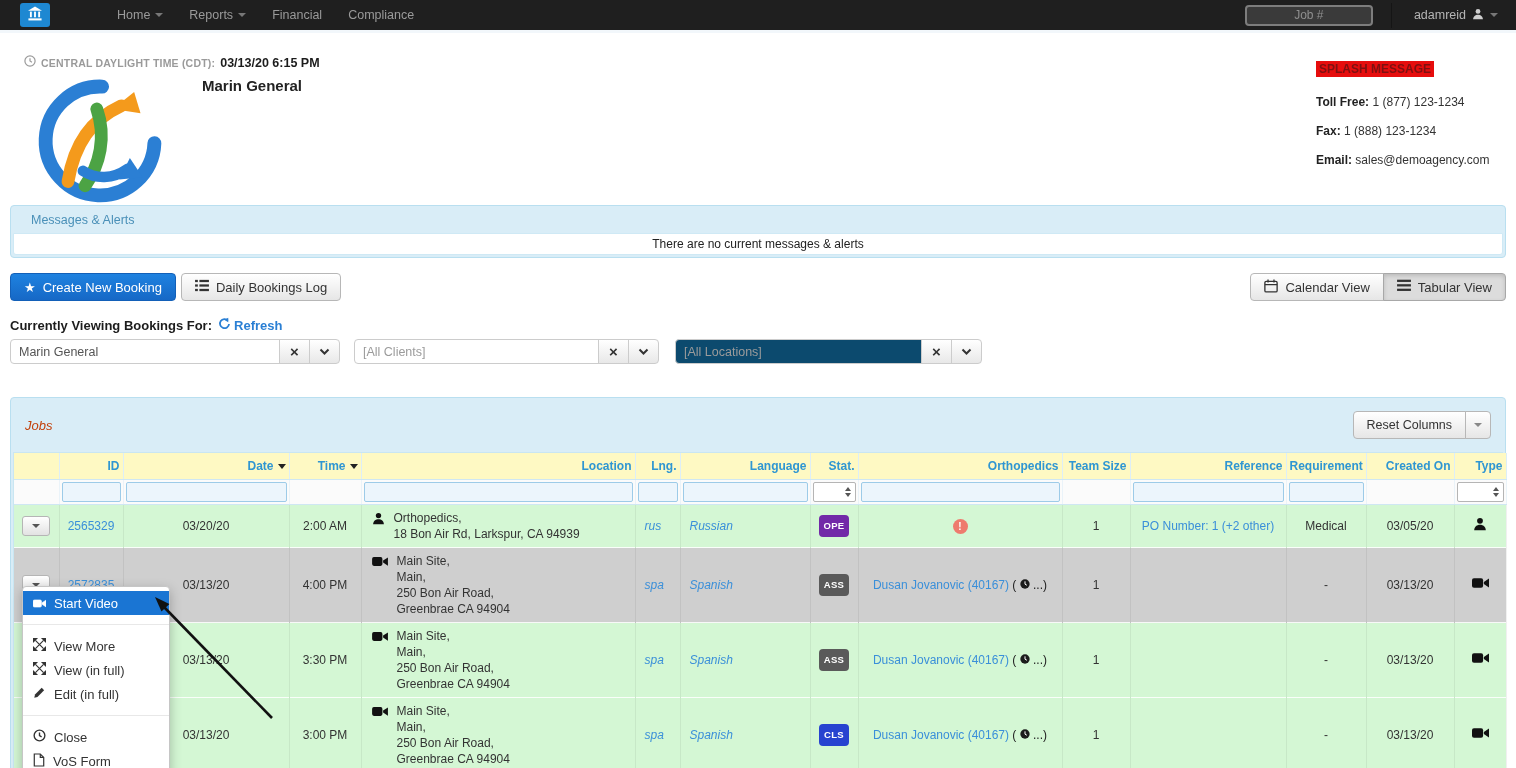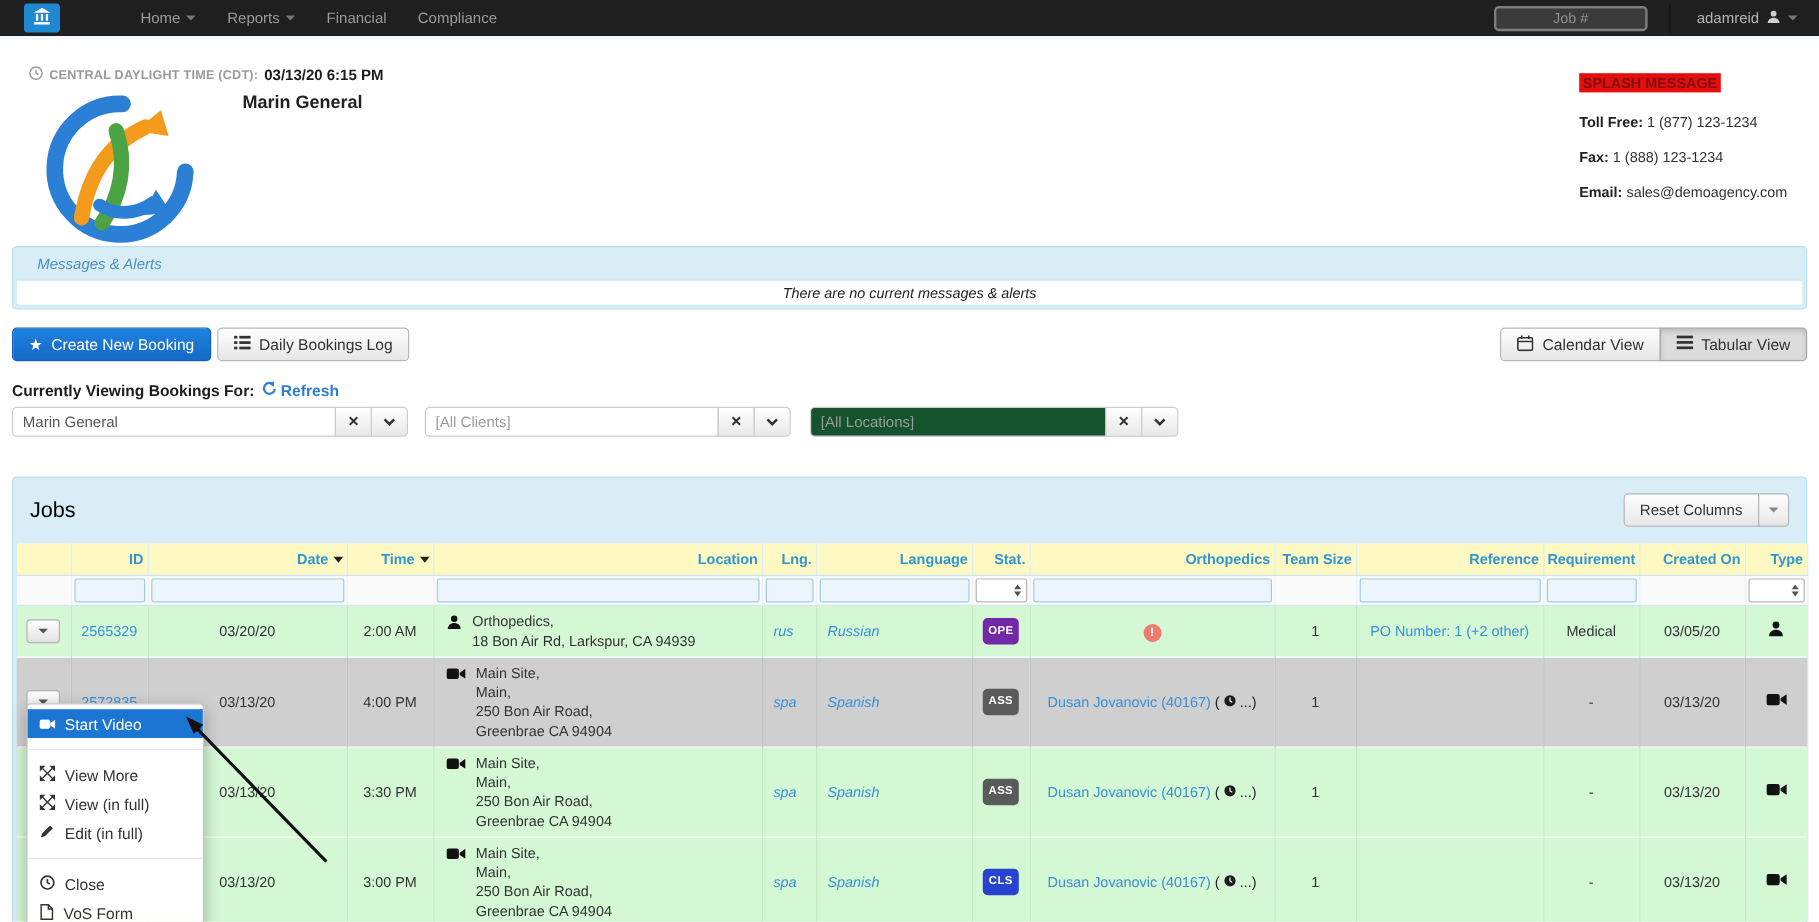--- a/index.html
+++ b/index.html
@@ -32,21 +32,21 @@
   .tz-label { font-size:10.5px; font-weight:bold; color:#9a9a9a; letter-spacing:.2px; }
   .tz-value { font-size:12.5px; font-weight:bold; color:#1c1c1c; }
   .logo-swirl { position:absolute; left:36px; top:44px; }
   .facility-name { position:absolute; left:202px; top:44px; font-size:15px; font-weight:bold; color:#222; }
   .contact-block { position:absolute; right:14px; top:28px; width:186px; font-size:12px; }
   .splash { display:inline-block; background:#e60d0d; color:#7e1010; font-weight:bold; padding:1px 3px; margin-bottom:18px; }
   .contact-line { margin-bottom:15px; color:#333; }
   .contact-line b { color:#222; }
 
   
-  .messages-panel { margin:4px 10px 0; border:1px solid #b9dff0; border-radius:4px; background:#d9edf7;font-style:italic; }
+  .messages-panel { margin:4px 10px 0; border:1px solid #b9dff0; border-radius:4px; background:#d9edf7; }
   .messages-header { padding:7px 20px 6px; color:#4a90b8; font-size:12.5px; }
   .messages-body { margin:0 2px 2px; background:#fff; border:1px solid #cfe9f5; border-radius:0 0 3px 3px;
                    text-align:center; padding:3px 0; font-size:12px; color:#222; }
 
   
   .toolbar { margin:15px 10px 0; display:flex; justify-content:space-between; }
   .btn { display:inline-flex; align-items:center; gap:7px; height:28px; padding:0 13px; border-radius:4px;
          border:1px solid #b7b7b7; background:linear-gradient(#ffffff,#e6e6e6); color:#333; font-size:13px;
          cursor:pointer; white-space:nowrap; }
   .btn-primary { background:linear-gradient(#1e82e0,#1668c6); border-color:#1360b8; color:#fff; }
@@ -61,26 +61,26 @@
   .filters-label-line { display:flex; align-items:center; gap:6px; font-size:13px; font-weight:bold; color:#1c1c1c; }
   .refresh-link { color:#2a7fd4; font-weight:bold; display:flex; align-items:center; gap:3px; cursor:pointer;text-align:right; }
   .combo-row { display:flex; margin-top:6px; }
   .combo { display:flex; }
   .combo input { height:25px; border:1px solid #ccc; border-radius:4px 0 0 4px; padding:0 8px; font-size:12.5px; color:#555; outline:none; font-family:inherit; }
   .combo input::placeholder { color:#9b9b9b; }
   .combo-btn { width:31px; height:25px; border:1px solid #ccc; margin-left:-1px; background:linear-gradient(#fff,#e8e8e8);
                display:flex; align-items:center; justify-content:center; cursor:pointer; color:#333; }
   .combo-btn:last-child { border-radius:0 4px 4px 0; }
   .combo-x { font-weight:bold; font-size:15px; line-height:1; }
-  .combo.disabled input { background:#14532d; color:#aaa; }
+  .combo.disabled input { background:#0c4a6e; color:#aaa; }
 
   
   .jobs-panel { margin:33px 10px 0; border:1px solid #b9dff0; border-radius:4px 4px 0 0; background:#d9edf7; }
   .jobs-header { display:flex; justify-content:space-between; align-items:center; padding:13px 14px 11px; }
-  .jobs-title { color:#000000; font-size:18px; }
+  .jobs-title { color:#c2410c; font-size:13px;font-style:italic; }
   .reset-group { display:flex; }
   .reset-caret-btn { width:26px; padding:0; justify-content:center; }
   .jobs-table-wrap { margin:2px 2px 0; background:#fff; border:1px solid #c9e6f2; }
   table { border-collapse:collapse; table-layout:fixed; width:1492px; font-size:12px; }
   th { padding:6px 3px; color:#2f96d2; font-size:12px; font-weight:bold; text-align:right;
        border-right:1px solid #ddeef7; border-bottom:1px solid #cfe7f3; background:#fef9c3; cursor:pointer; white-space:nowrap; }
   .sort-caret { display:inline-block; width:0; height:0; border-left:4px solid transparent; border-right:4px solid transparent;
                 border-top:5px solid #222; margin-left:4px; vertical-align:middle; }
   .filter-row td { height:25px; background:#fbfbfb; border-right:1px solid #eaf3f9; border-bottom:1px solid #cfe7f3; padding:2px; }
   .f-input { width:100%; height:20px; background:#ecf5fc; border:1px solid #9dcbe8; border-radius:2px; }

